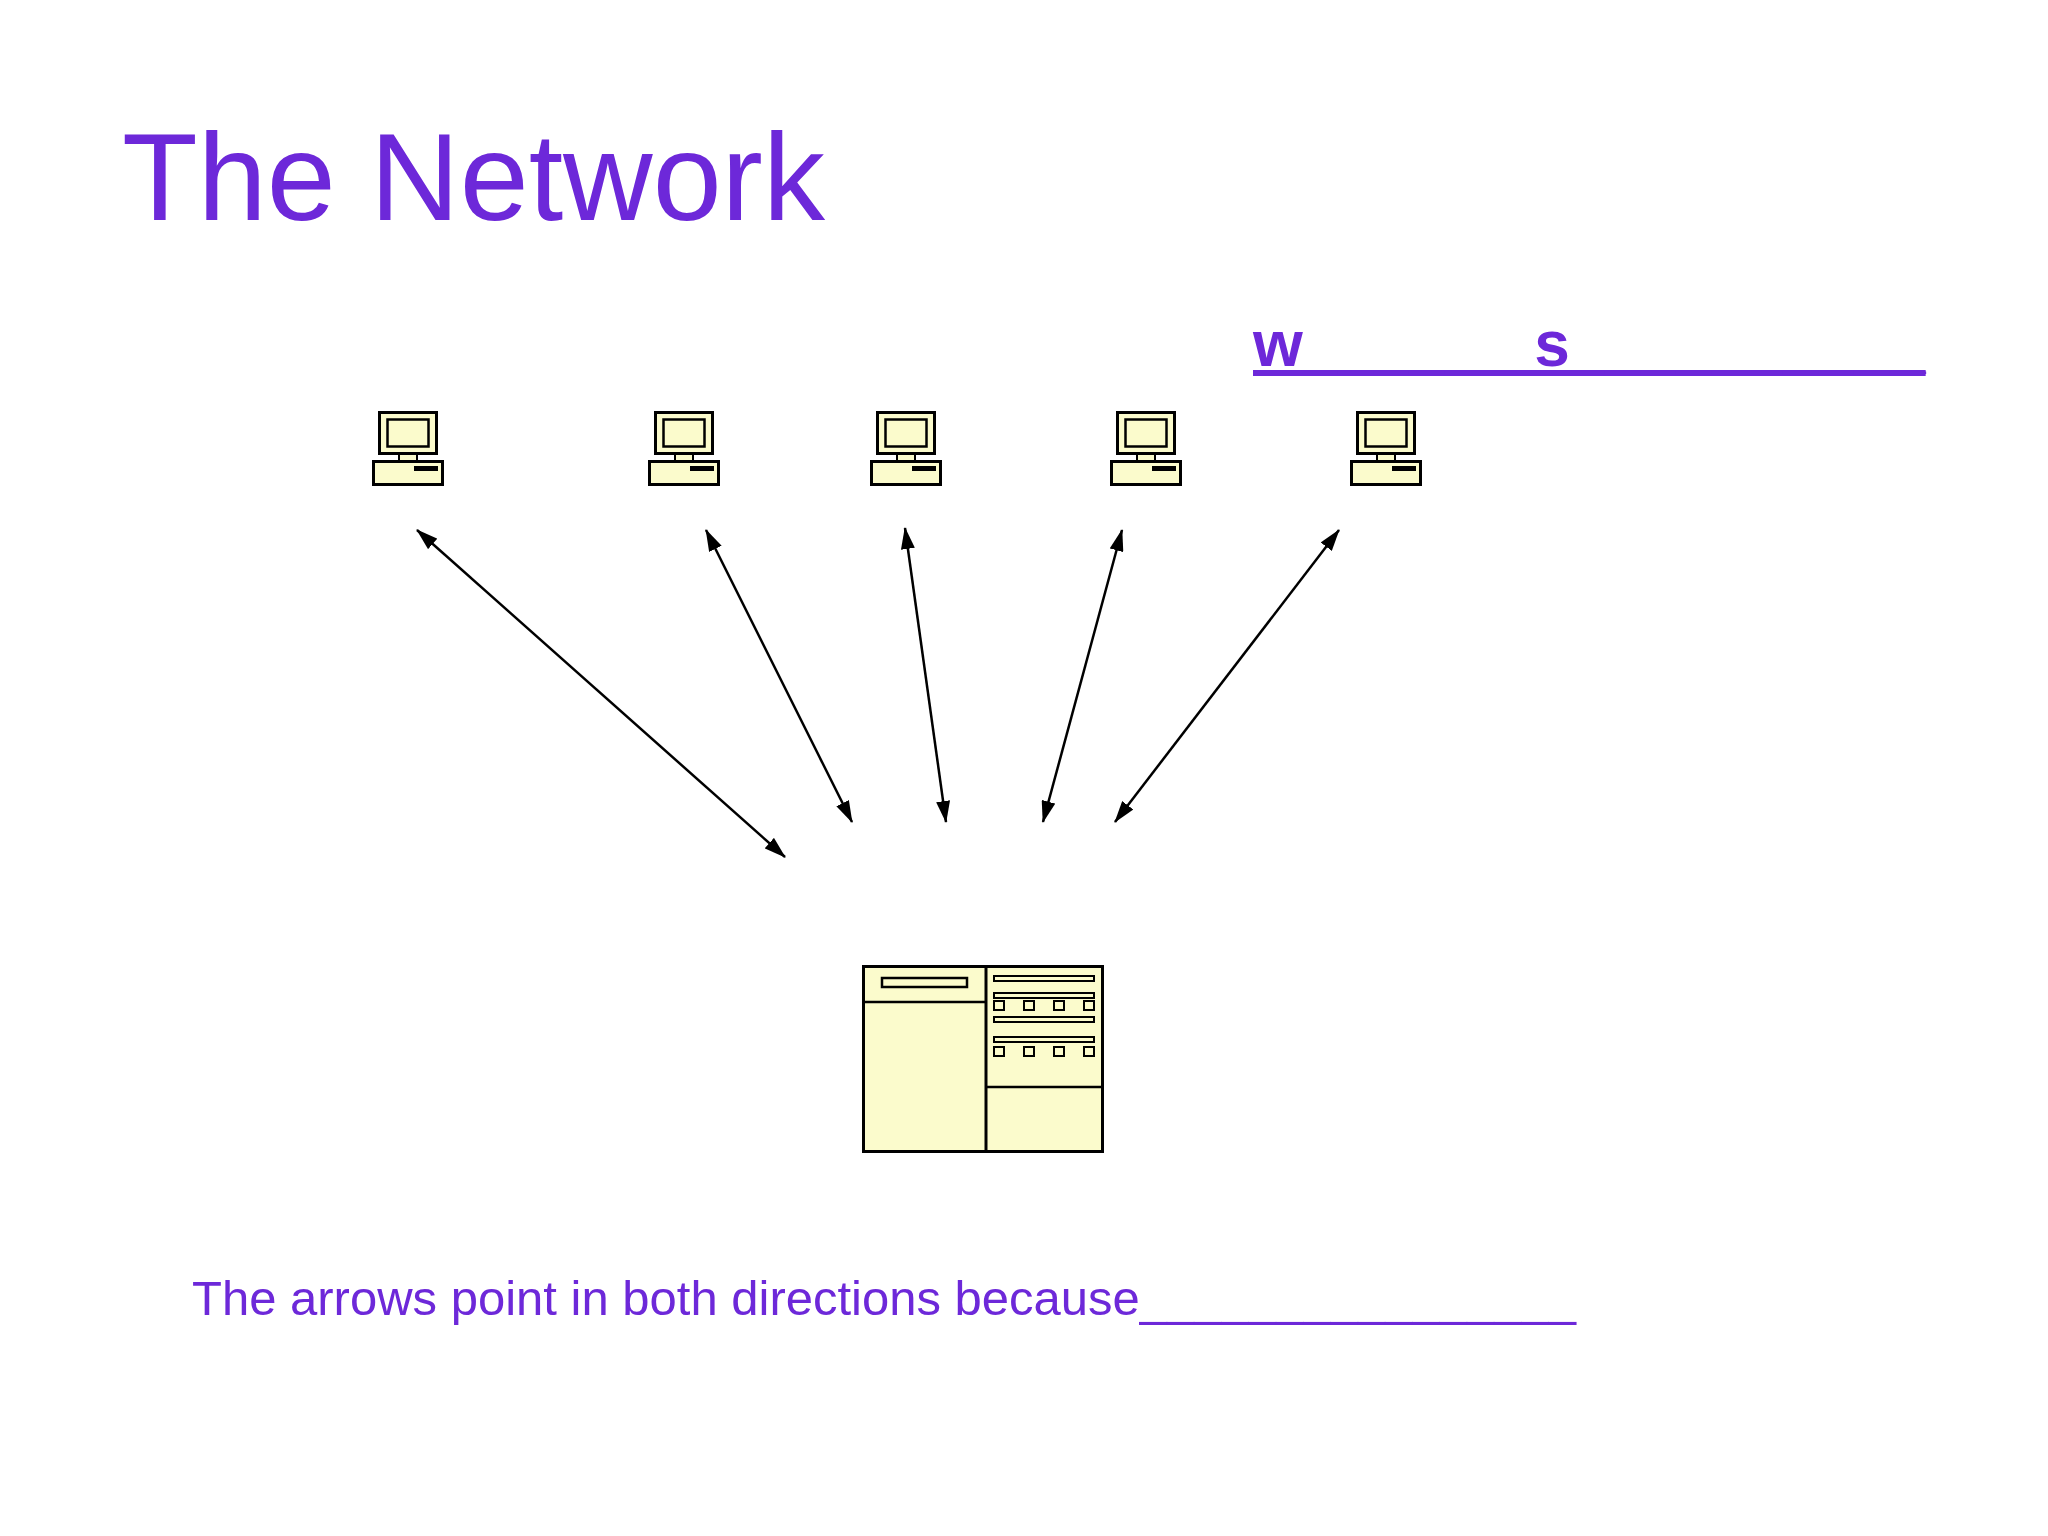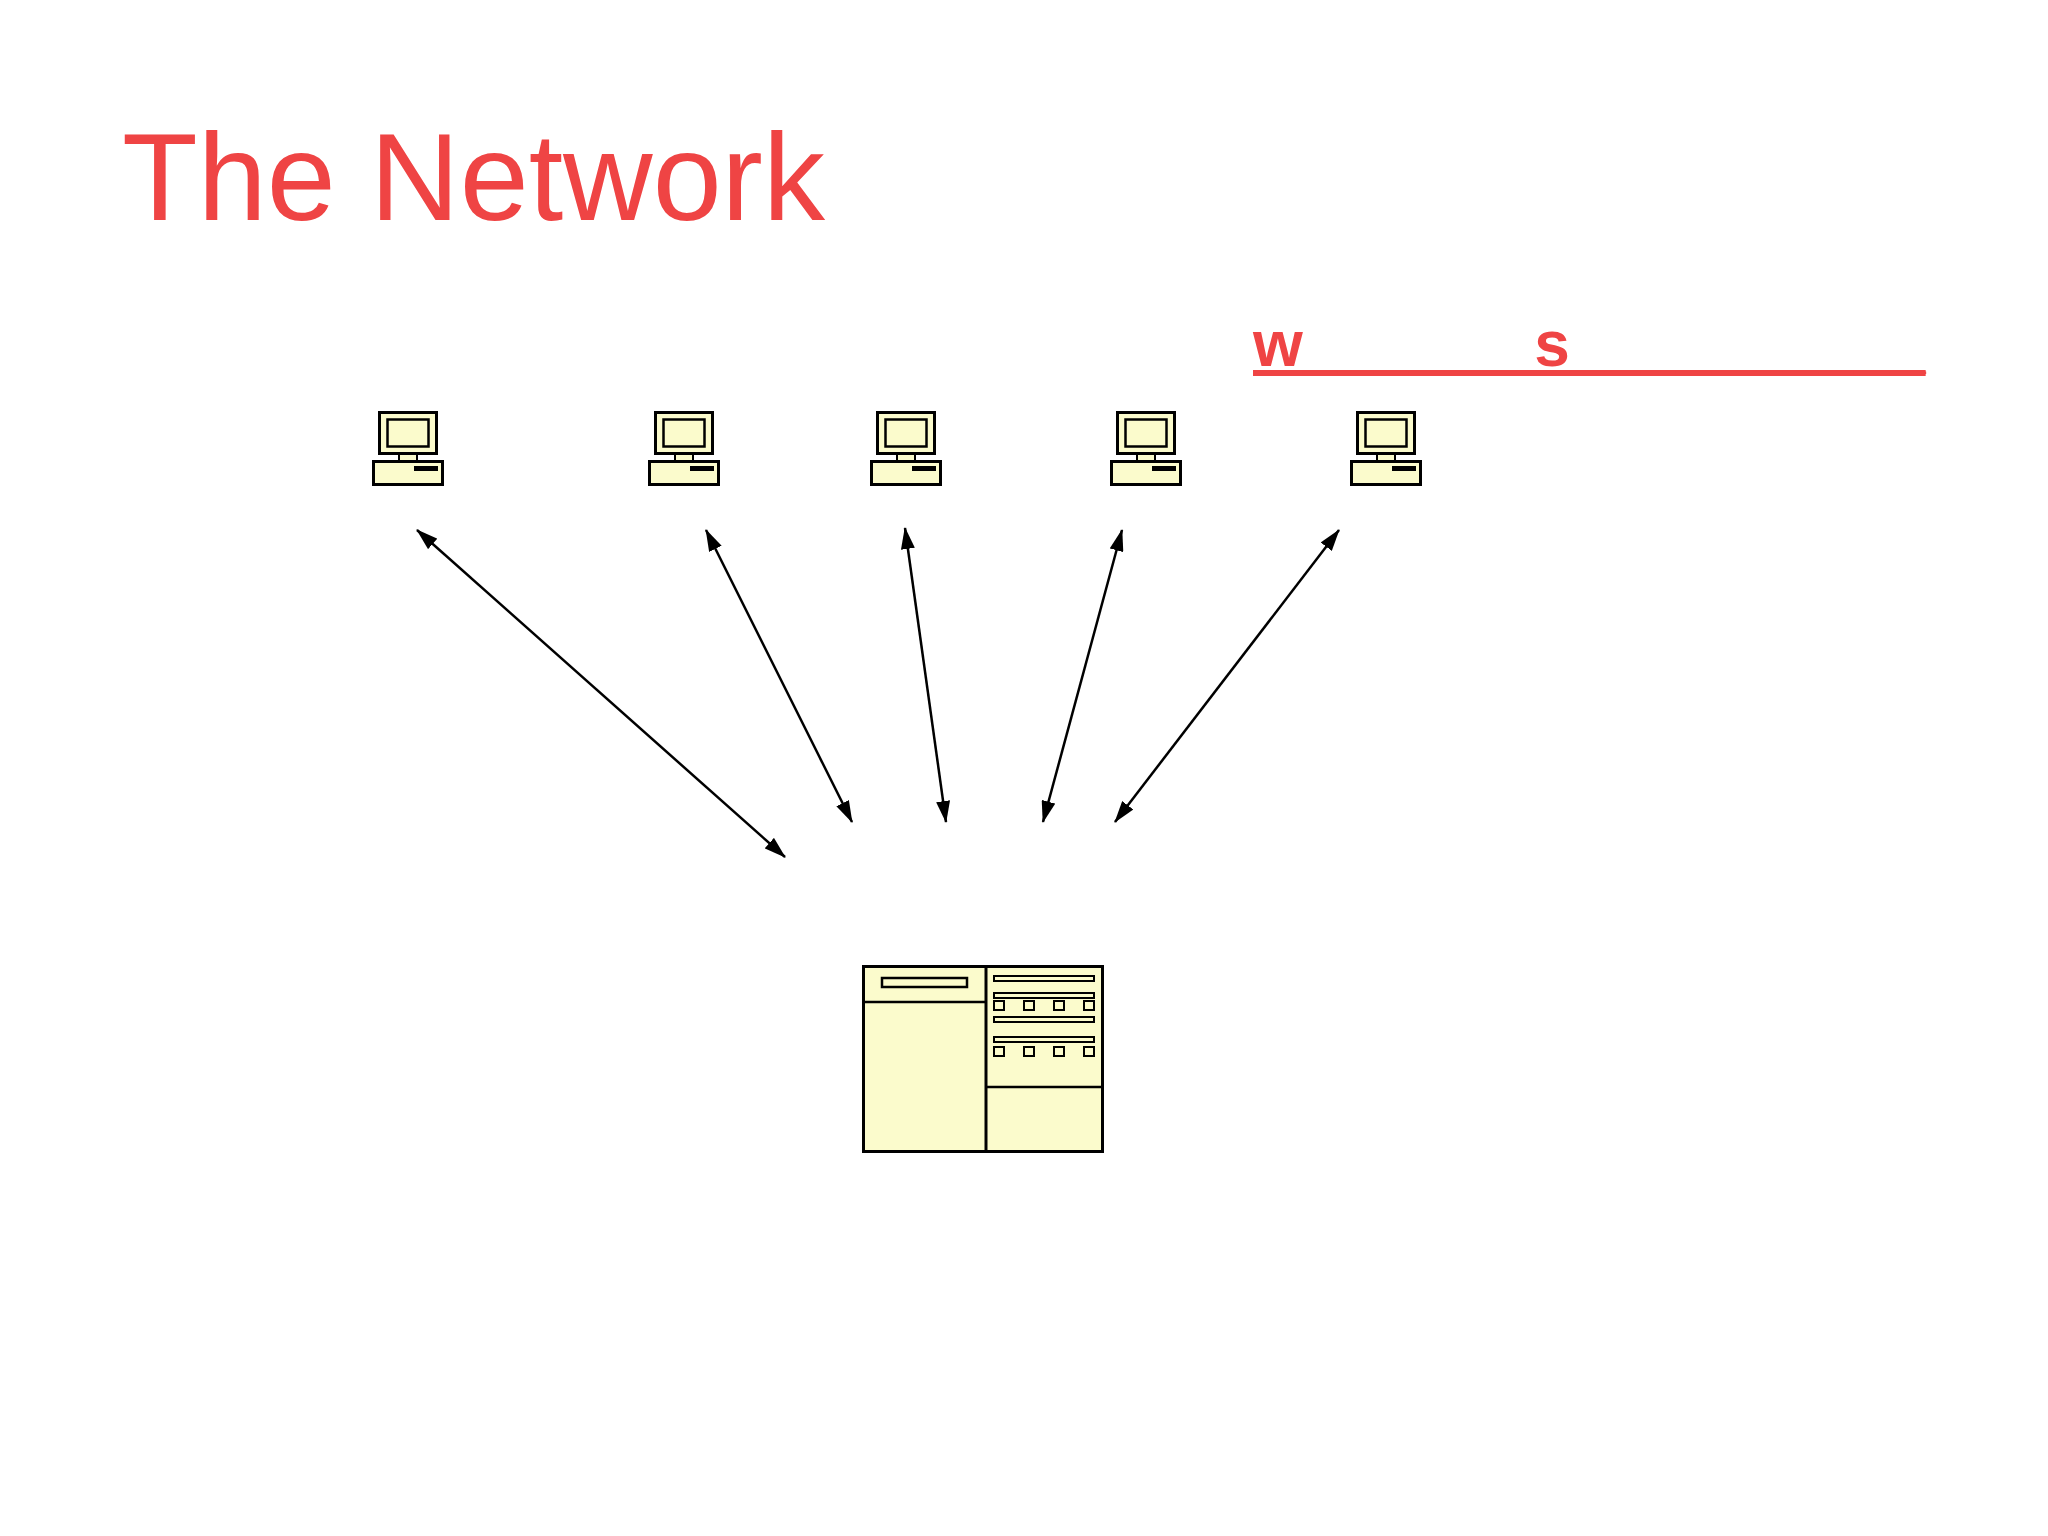--- a/index.html
+++ b/index.html
@@ -7,21 +7,21 @@
     padding: 0;
     background: #ffffff;
   }
   .slide {
     position: relative;
     width: 2048px;
     height: 1536px;
     background: #ffffff;
     overflow: hidden;
     font-family: "Liberation Sans", sans-serif;
-    color: #ef4444;
+    color: #6d28d9;
   }
   .title {
     position: absolute;
     left: 122px;
     top: 112px;
     margin: 0;
     font-size: 124px;
     font-weight: 400;
     line-height: 1.05;
     letter-spacing: 0px;
@@ -118,14 +118,15 @@
         <use href="#workstation-symbol" x="868" y="406" width="76" height="80"></use>
         <use href="#workstation-symbol" x="1108" y="406" width="76" height="80"></use>
         <use href="#workstation-symbol" x="1348" y="406" width="76" height="80"></use>
       </g>
     <g id="server-layer">
         <use href="#server-symbol" x="862" y="965" width="242" height="188"></use>
       </g>
   </svg>
 
 
+  <div class="sentence">The arrows point in both directions because________________</div>
 
 </div>
 
 </body></html>

